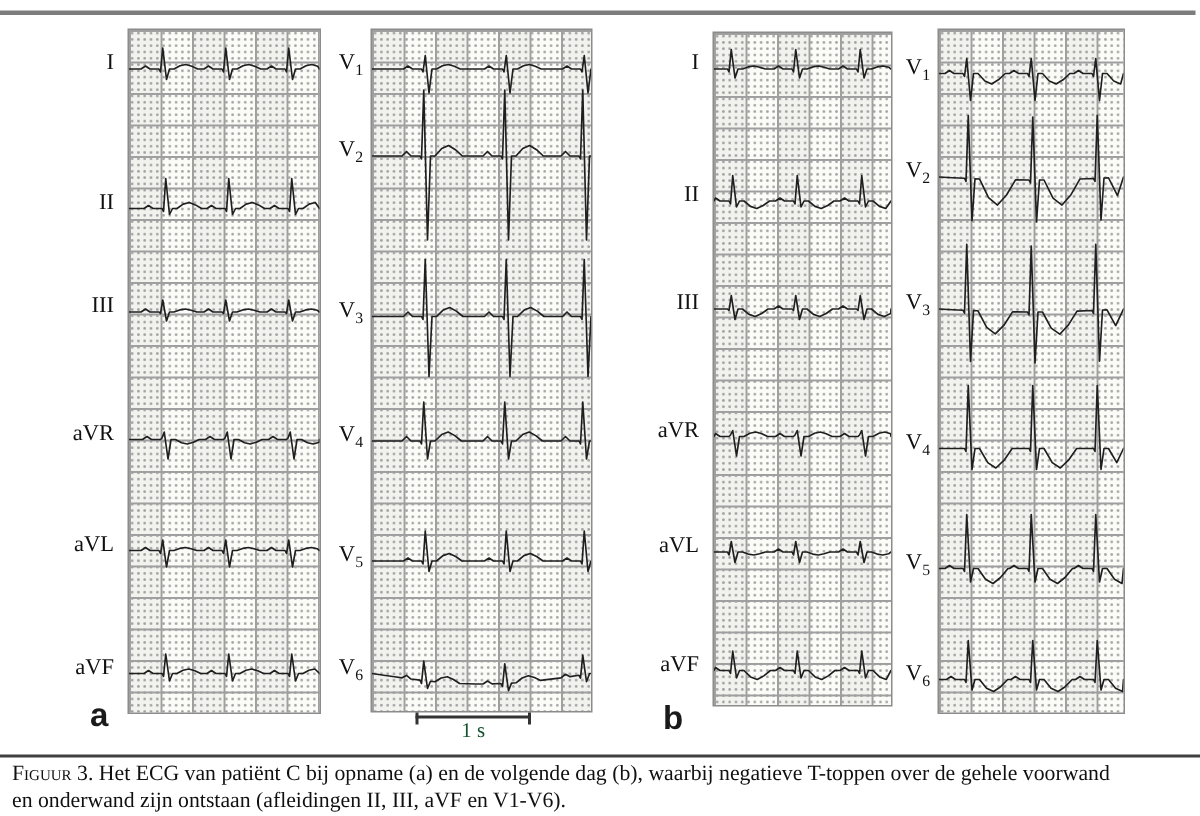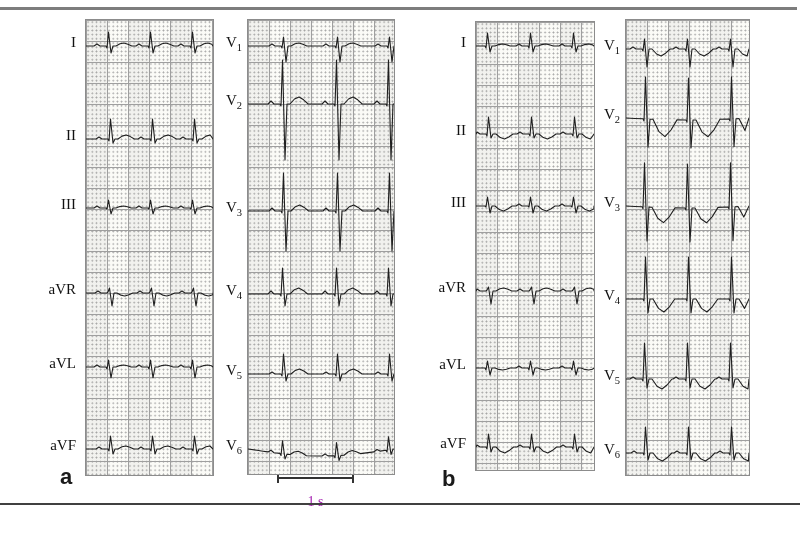--- a/index.html
+++ b/index.html
@@ -34,21 +34,21 @@
   #scalebar{position:absolute;left:277px;top:477px;width:77px;}
   #scalebar .bar{
     position:relative;height:0;border-top:2px solid #333;
   }
   #scalebar .bar::before,#scalebar .bar::after{
     content:"";position:absolute;top:-4px;width:2px;height:8px;background:#333;
   }
   #scalebar .bar::before{left:0;}
   #scalebar .bar::after{right:0;}
   #scalebar .lbl{
-    text-align:center;font-size:14px;margin-top:15px;color:#a21caf;
+    text-align:center;font-size:14px;margin-top:1px;color:#14532d;
     font-family:"Liberation Serif",serif;
   }
   #caption{
     position:absolute;left:8px;top:508px;width:788px;
     font-size:14.5px;line-height:17.5px;color:#101010;
   }
   .cap-line{white-space:nowrap;}
   .smallcaps{font-variant:small-caps;}
 </style>
 </head>
@@ -127,13 +127,19 @@
   <div class="panel-letter" style="left:60px;top:464px">a</div>
   <div class="panel-letter" style="left:442px;top:466px">b</div>
 
   <div id="scalebar">
     <div class="bar"></div>
     <div class="lbl">1 s</div>
   </div>
 
   <div class="hrule" id="caption-rule"></div>
 
+  <div id="caption">
+    <div class="cap-line">
+      <span class="smallcaps">Figuur 3.</span><span> Het ECG van patiënt C bij opname (a) en de volgende dag (b), waarbij negatieve T-toppen over de gehele voorwand</span>
+    </div>
+    <div class="cap-line">en onderwand zijn ontstaan (afleidingen II, III, aVF en V1-V6).</div>
+  </div>
 </div>
 
 </body></html>

